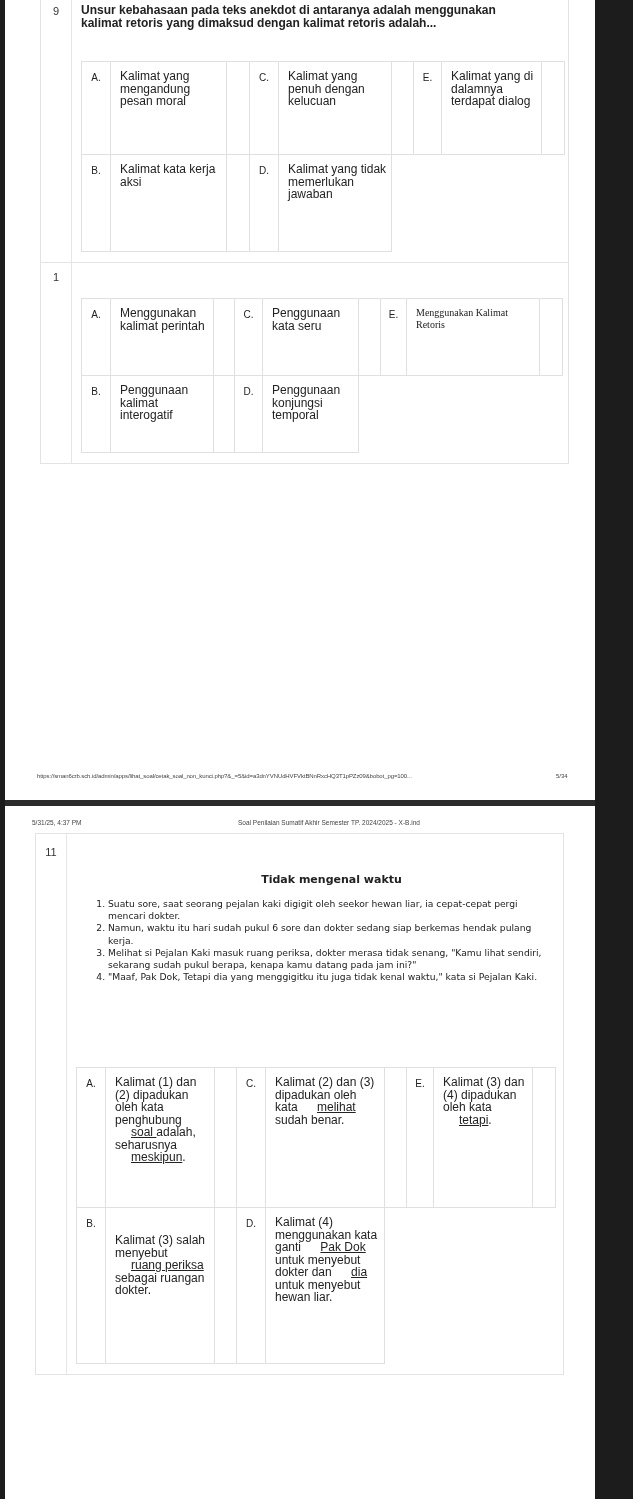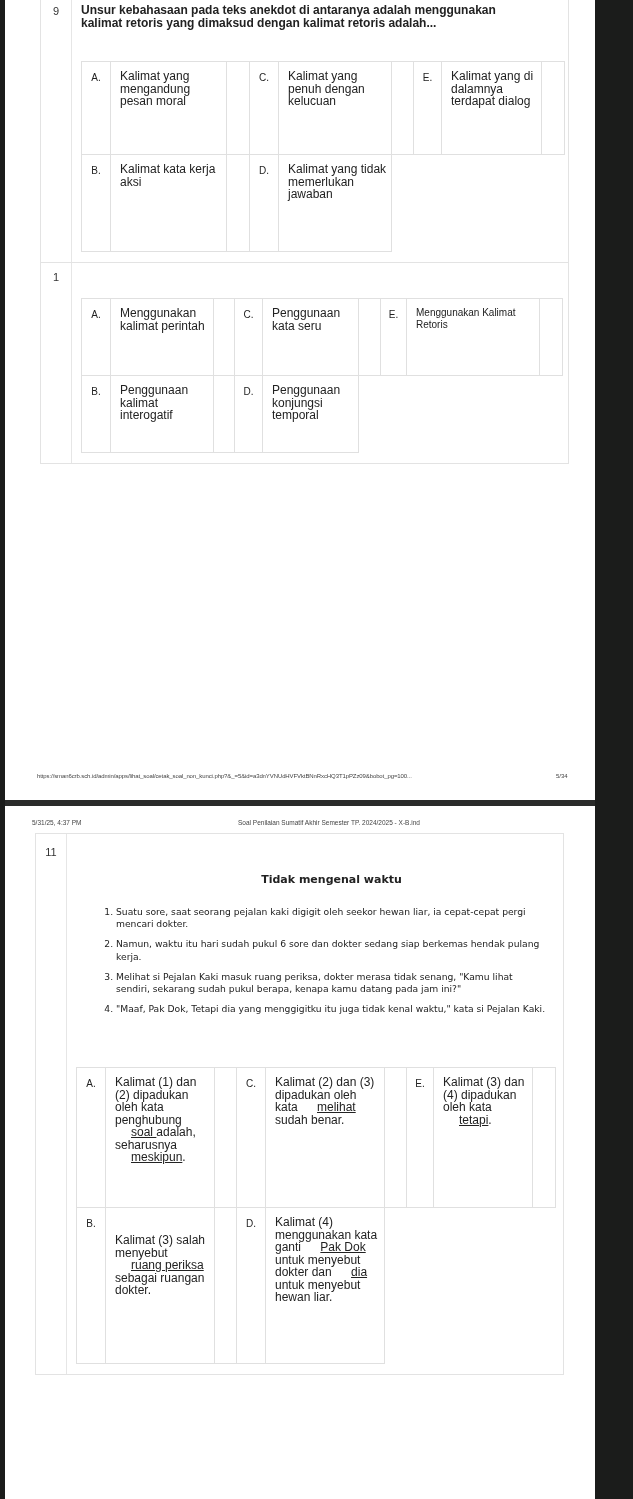--- a/index.html
+++ b/index.html
@@ -31,22 +31,22 @@
   .small { font-size:10px; line-height:12px; }
   u { text-decoration:underline;margin-left:16px; }
 
   .footer-url { position:absolute; left:32px; top:773px; font-size:6px; color:#444; white-space:nowrap; letter-spacing:-0.1px; }
   .footer-pg { position:absolute; left:551px; top:773px; font-size:6px; color:#444; }
   .hdr-date { position:absolute; left:32px; top:819px; font-size:6.5px; color:#444; }
   .hdr-title { position:absolute; left:238px; top:819px; font-size:6.5px; color:#444; white-space:nowrap; }
 
   .passage-title { position:absolute; left:0; right:0; text-align:center; font-weight:bold; font-size:11px; font-family:"DejaVu Sans", sans-serif; }
   ol.passage { position:absolute; left:58px; right:8px; margin:0; padding-left:14px; font-family:"DejaVu Sans", sans-serif; font-size:9.2px; line-height:12.2px; color:#222; }
-  ol.passage li { margin:8px; }
-  .dv { font-family:Liberation Sans, sans-serif; }
+  ol.passage li { margin:0; }
+  .dv { font-family:Liberation Serif, serif; }
 </style>
 </head>
 <body>
 
 <div class="page" id="page1">
   <div class="qbox" style="top:-1px;height:464px;">
     <div class="qnum-col"></div>
 
     <div class="qnum" style="top:6px;">9</div>
     <div class="qtext bold" style="top:5px;width:445px;">Unsur kebahasaan pada teks anekdot di antaranya adalah menggunakan kalimat retoris yang dimaksud dengan kalimat retoris adalah...</div>

